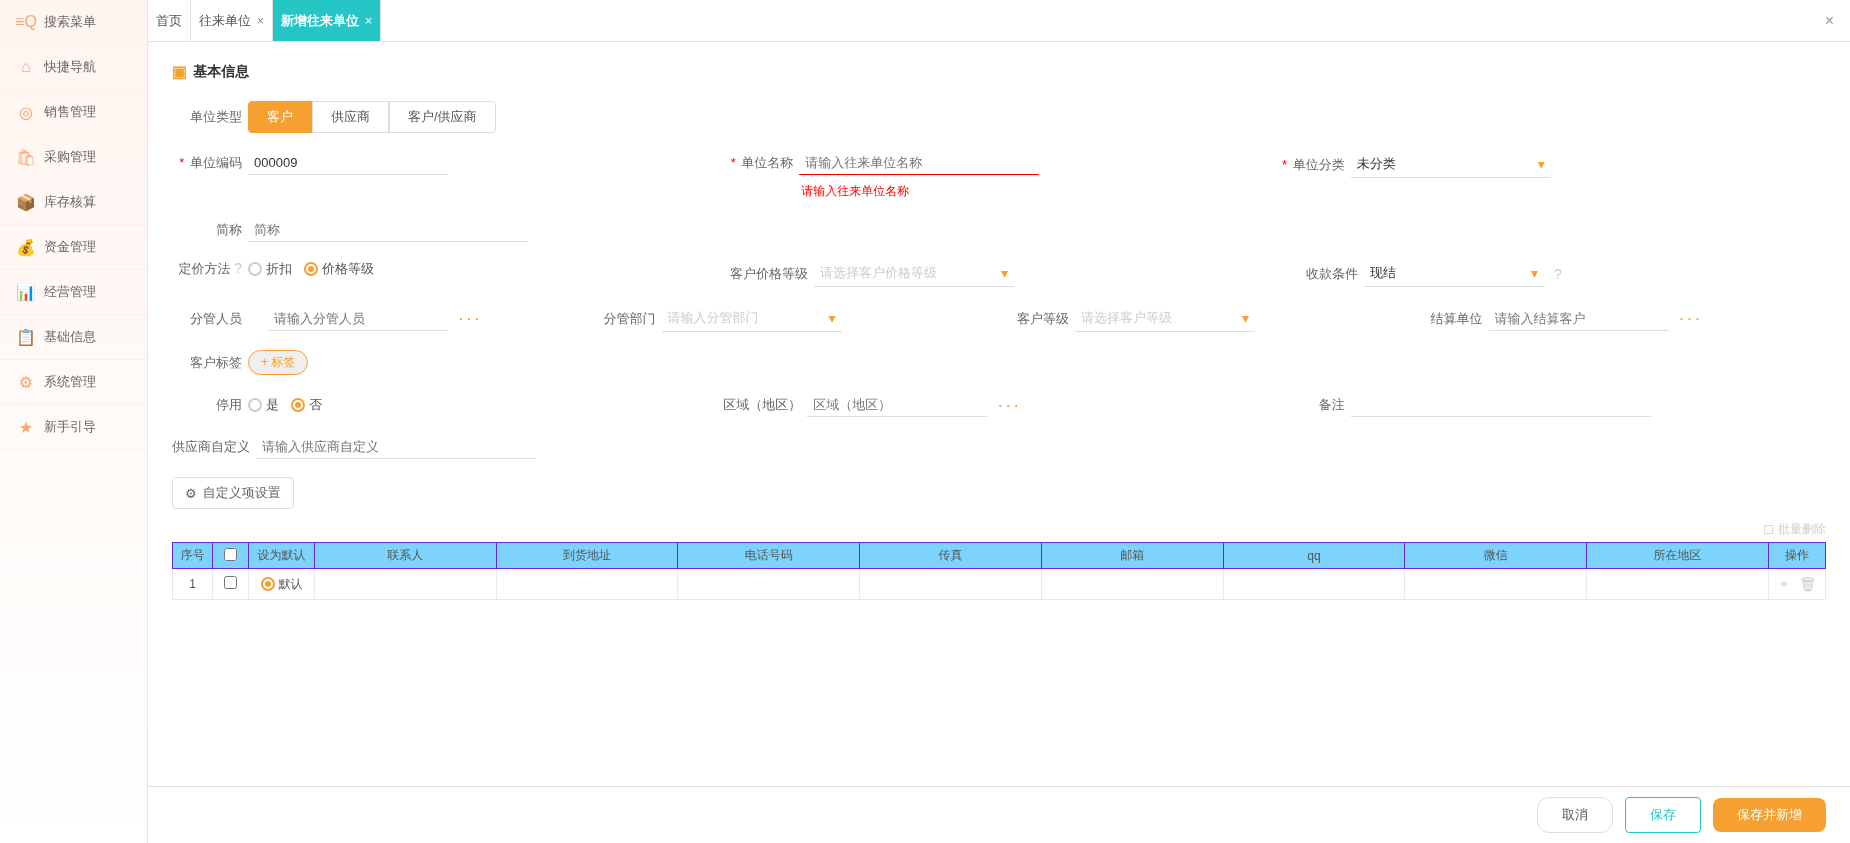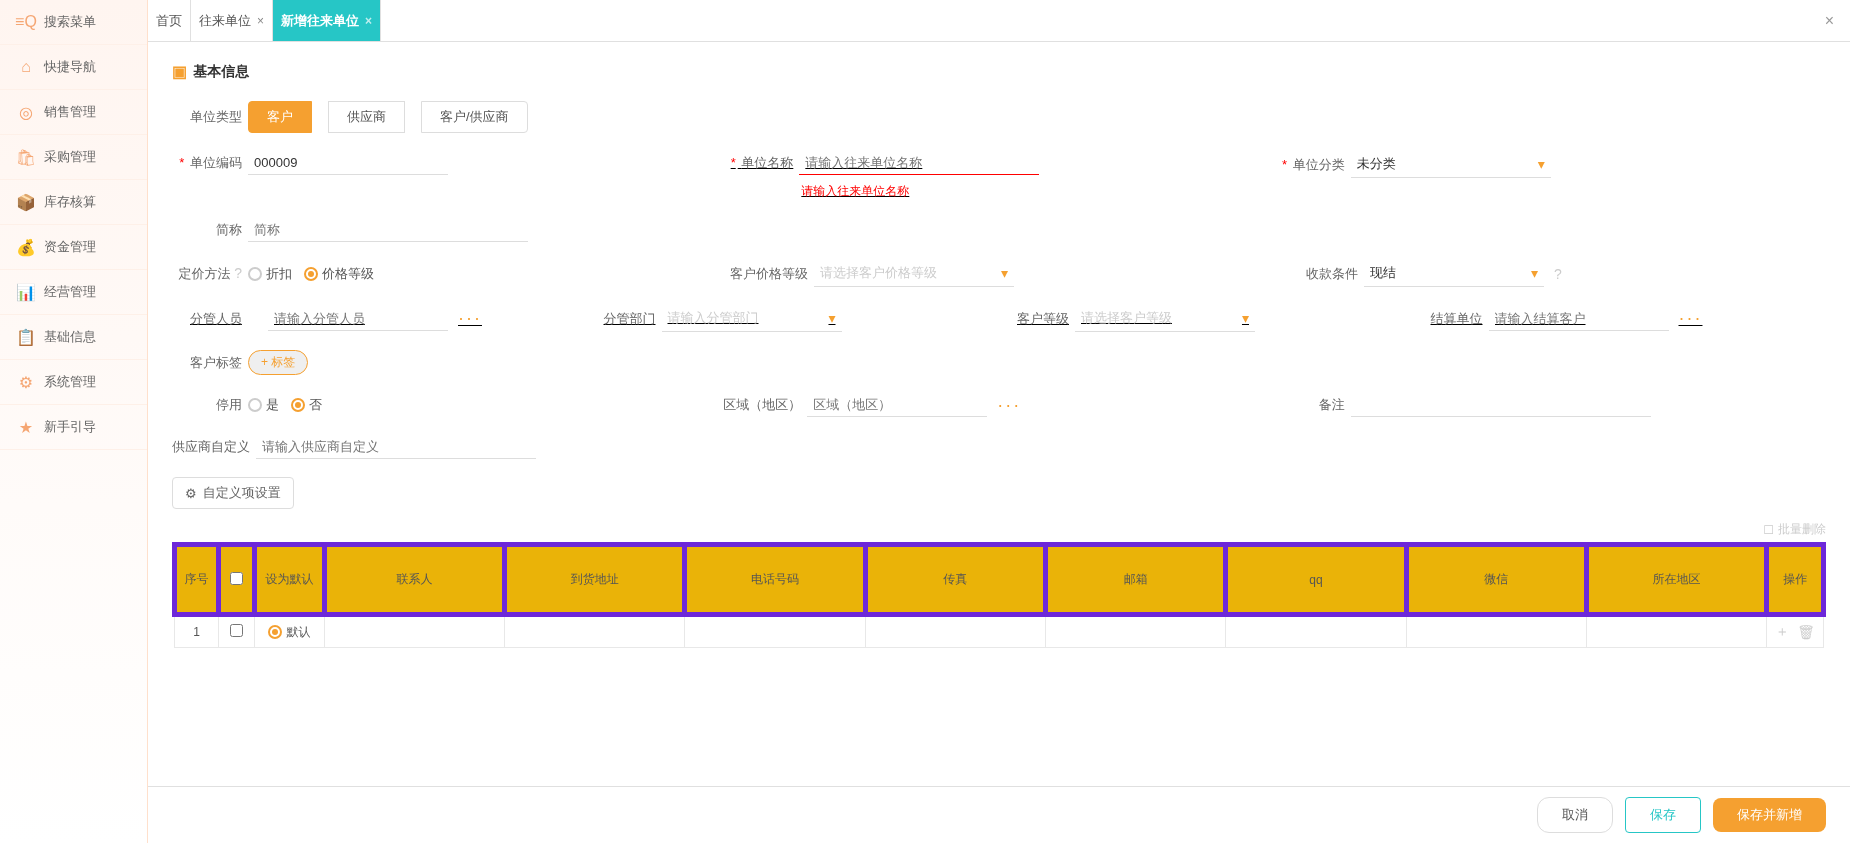--- a/index.html
+++ b/index.html
@@ -85,21 +85,21 @@
       font-size: 14px;
       font-weight: bold;
       color: #333;
       margin-bottom: 20px;
     }
     .section-icon { color: #f5a030; font-size: 16px; }
 
     
     .type-btn-group {
       display: flex;
-      gap: 16px;
+      gap: 0;
     }
     .type-btn {
       padding: 6px 18px;
       border: 1px solid #ddd;
       background: #fff;
       cursor: pointer;
       font-size: 13px;
       color: #555;
     }
     .type-btn:first-child { border-radius: 4px 0 0 4px; }
@@ -183,23 +183,23 @@
     .table-area { margin-top: 12px; }
     .table-header { display: flex; justify-content: flex-end; margin-bottom: 4px; }
     .batch-delete { color: #ccc; font-size: 12px; display: flex; align-items: center; gap: 4px; cursor: pointer; }
 
     table {
       width: 100%;
       border-collapse: collapse;
       font-size: 12px;
     }
     th {
-      background: #eab308;
-      border: 5px solid #6d28d9;
-      padding: 24px 6px;
+      background: #7dd3fc;
+      border: 1px solid #6d28d9;
+      padding: 4px 6px;
       text-align: center;
       color: #555;
       font-weight: normal;
     }
     td {
       border: 1px solid #e8e8e8;
       padding: 6px 6px;
       text-align: center;
       color: #555;
     }
@@ -327,21 +327,21 @@
     <div class="form-row">
 
       <div class="form-field">
         <span class="form-label">
           <span class="required-star">*</span>
           <span>单位编码</span>
         </span>
         <input class="form-input" type="text" value="000009" style="">
       </div>
 
-      <div class="form-field" style="flex-direction:column; align-items:flex-start;text-decoration:underline;">
+      <div class="form-field" style="flex-direction:column; align-items:flex-start;">
         <div style="display:flex; align-items:center; gap:6px;">
           <span class="form-label">
             <span class="required-star">*</span>
             <span>单位名称</span>
           </span>
           <input class="form-input error" type="text" style="width: 240px; border-bottom-color: rgb(255, 0, 0);" placeholder="请输入往来单位名称">
         </div>
         <span class="error-msg" style="margin-left:78px;">请输入往来单位名称</span>
       </div>
 
@@ -357,21 +357,21 @@
       </div>
     </div>
 
     <div class="form-row">
       <div class="form-field">
         <span class="form-label">简称</span>
         <input class="form-input" type="text" style="width: 280px;" placeholder="简称">
       </div>
     </div>
 
-    <div class="form-row" style="align-items:center;gap:20px;">
+    <div class="form-row" style="align-items:flex-start;gap:20px;">
 
       <div class="form-field">
         <span class="form-label">
           <span>定价方法</span>
           <span class="help-icon">?</span>
         </span>
         <div class="radio-group">
           <label class="radio-item">
             <div class="radio-circle"></div>
             <span>折扣</span>
@@ -394,21 +394,21 @@
       <div class="form-field">
         <span class="form-label">收款条件</span>
         <div class="form-select has-value" style="min-width:180px;">
           <span class="text">现结</span>
           <span class="arrow">▾</span>
         </div>
         <span class="help-icon" style="margin-left:4px;">?</span>
       </div>
     </div>
 
-    <div class="form-row" style="align-items:center;text-decoration:underline;">
+    <div class="form-row" style="align-items:center;">
 
       <div class="form-field">
         <span class="form-label">分管人员</span>
         <input class="form-input" type="text" style="width: 180px; margin-left: 20px;" placeholder="请输入分管人员">
         <span class="dots-btn">···</span>
       </div>
 
       <div class="form-field">
         <span class="form-label">分管部门</span>
         <div class="form-select" style="min-width:180px;">

